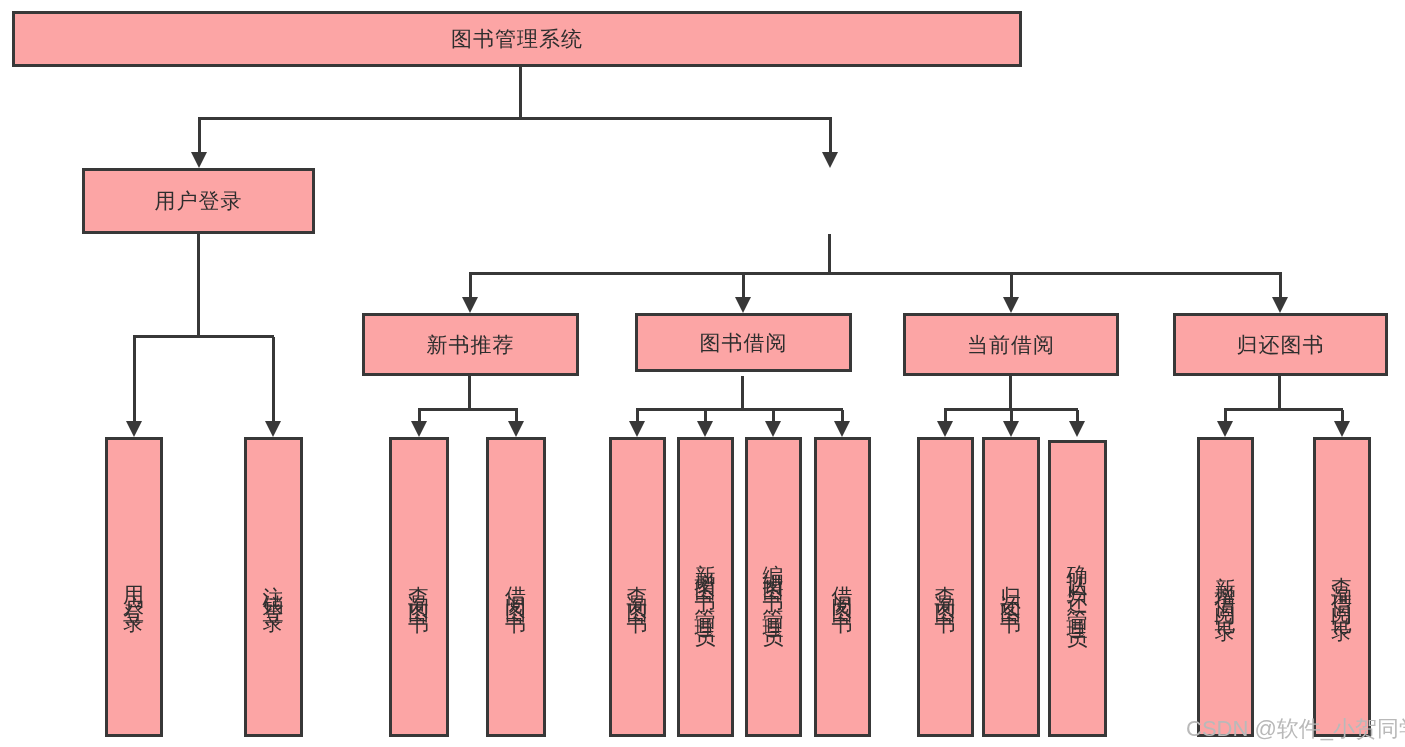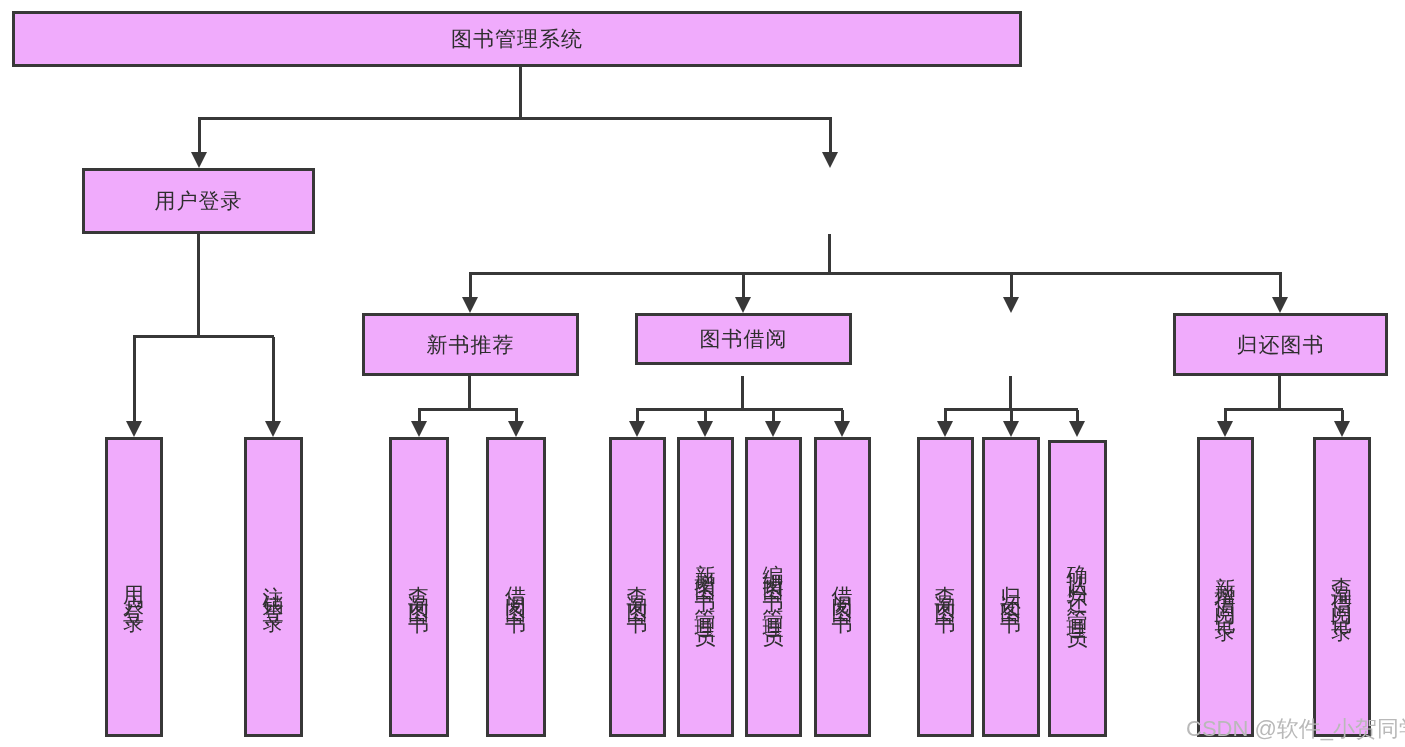--- a/index.html
+++ b/index.html
@@ -9,21 +9,21 @@
     --background:#ffffff;
   }
   html,body{margin:0;padding:0;background:var(--background);}
   body{font-family:"Liberation Sans","DejaVu Sans",sans-serif;color:var(--text);}
   .canvas{position:relative;width:1405px;height:747px;background:var(--background);overflow:hidden;}
 
   .node{
     position:absolute;
     box-sizing:border-box;
     border:3px solid var(--line);
-    background:#f0abfc;
+    background:#fca5a5;
     display:flex;
     align-items:center;
     justify-content:center;
   }
   .node .hlabel{
     font-size:21px;
     letter-spacing:1px;
     white-space:nowrap;
   }
   .leaf .vlabel{
@@ -90,22 +90,25 @@
   <div class="vline" style="left:828px;top:234px;height:39px;"></div>
   <div class="hline" style="left:469px;top:272px;width:813px;"></div>
   <div class="arrow" style="left:462px;top:274px;height:39px;"></div>
   <div class="arrow" style="left:735px;top:274px;height:39px;"></div>
   <div class="arrow" style="left:1003px;top:274px;height:39px;"></div>
   <div class="arrow" style="left:1272px;top:274px;height:39px;"></div>
 
   <div class="node" style="left:362px;top:313px;width:217px;height:63px;">
     <span class="hlabel">新书推荐</span>
   </div>
-  <div class="node" style="left:635px;top:313px;width:217px;height:52px;">
+  <div class="node" style="left:635px;top:313px;width:217px;height:59px;">
     <span class="hlabel">图书借阅</span>
+  </div>
+  <div class="node" style="left:903px;top:313px;width:216px;height:63px;">
+    <span class="hlabel">当前借阅</span>
   </div>
   <div class="node" style="left:1173px;top:313px;width:215px;height:63px;">
     <span class="hlabel">归还图书</span>
   </div>
 
   <div class="vline" style="left:468px;top:376px;height:33px;"></div>
   <div class="hline" style="left:418px;top:408px;width:100px;"></div>
   <div class="arrow" style="left:411px;top:410px;height:27px;"></div>
   <div class="arrow" style="left:508px;top:410px;height:27px;"></div>
 

